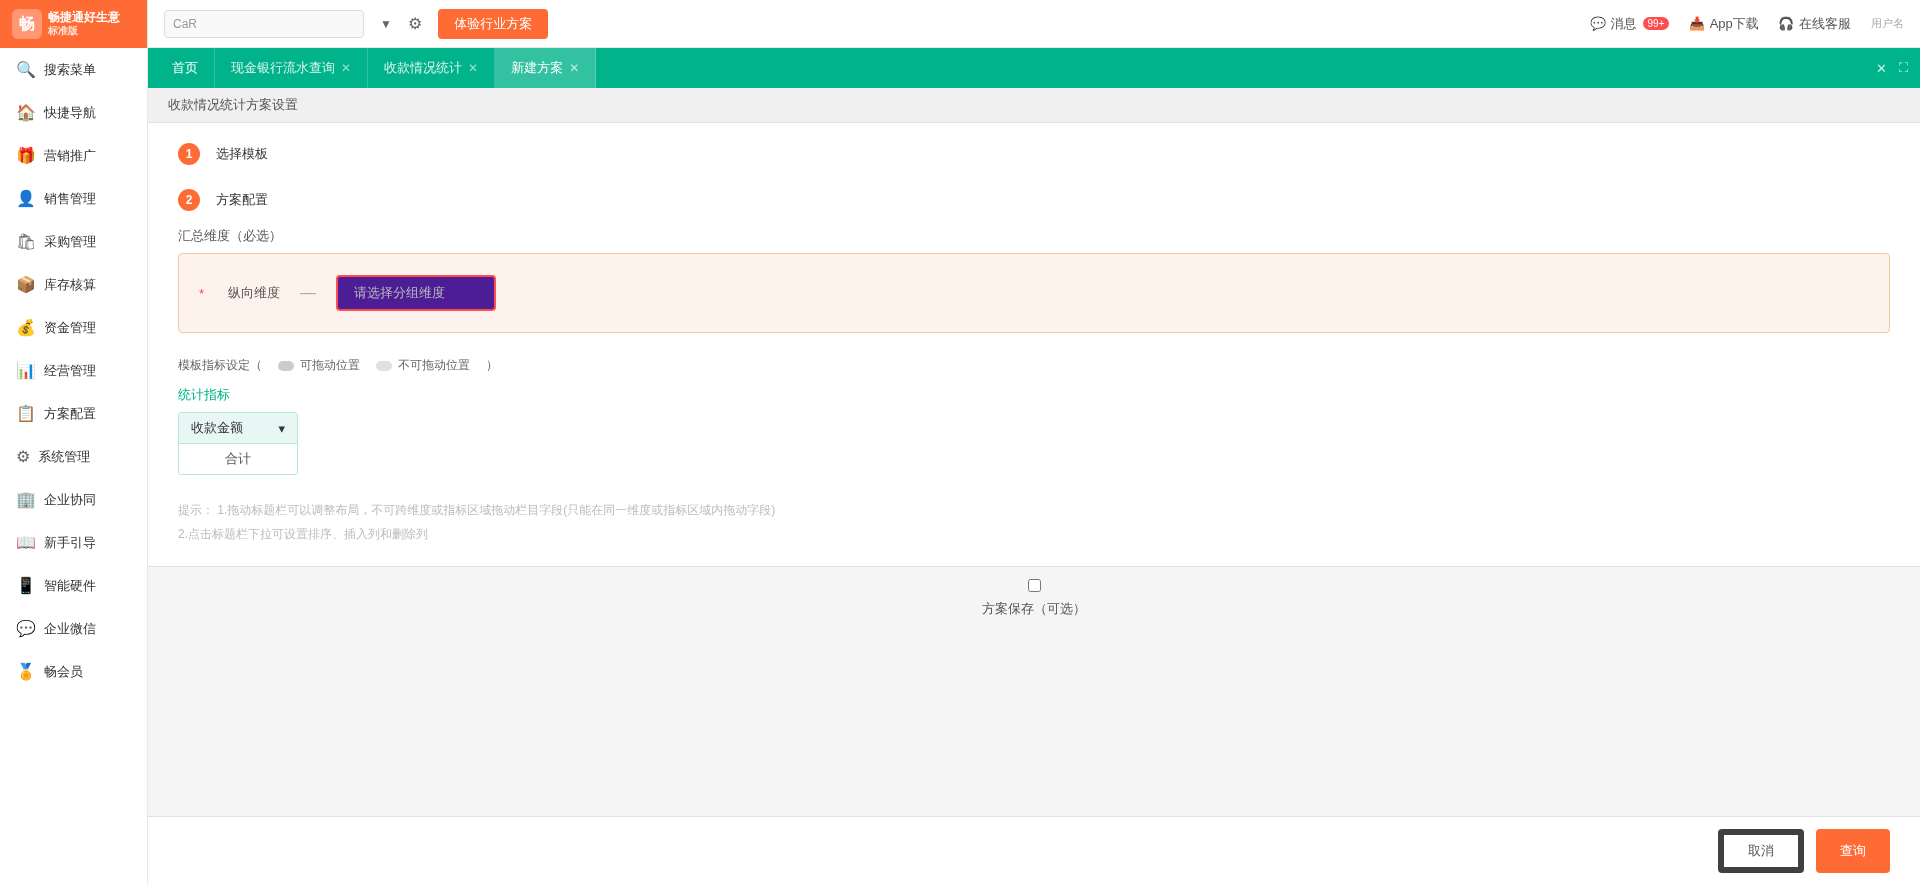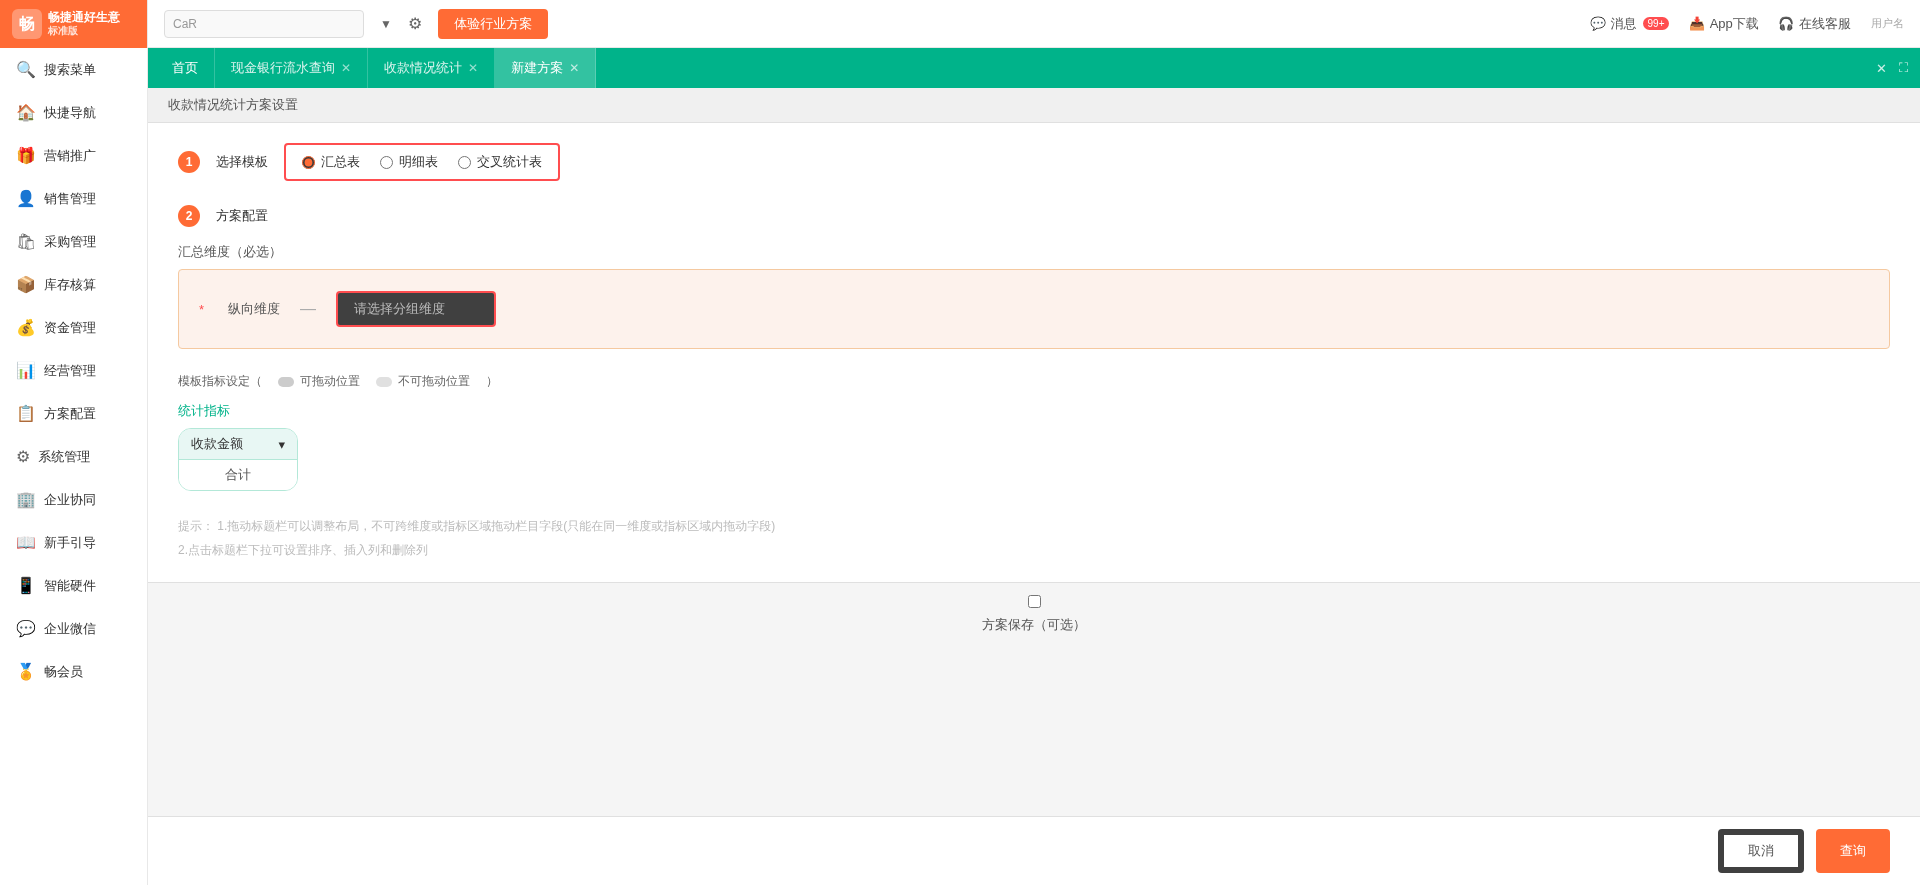--- a/index.html
+++ b/index.html
@@ -254,21 +254,21 @@
       font-size: 16px;
     }
     .dimension-input-box {
       border: 2px solid #ff4d4f;
       border-radius: 4px;
       padding: 6px 16px;
       min-width: 160px;
       height: 36px;
       display: flex;
       align-items: center;
-      background: #404040;
+      background: #4c1d95;
       color: #bbb;
       font-size: 13px;
       cursor: pointer;
     }
 
     
     .metrics-section {
       margin-top: 16px;
     }
     .metrics-toggle-row {
@@ -300,21 +300,21 @@
     }
 
     .metrics-grid-label {
       font-size: 13px;
       color: #00b38a;
       margin-bottom: 8px;
     }
 
     .metrics-table {
       border: 1px solid #b3e8d8;
-      border-radius: 13px;
+      border-radius: 3px;
       display: inline-block;
       min-width: 120px;
       overflow: hidden;
     }
     .metrics-table-header {
       background: #e8f7f4;
       padding: 6px 12px;
       display: flex;
       align-items: center;
       justify-content: space-between;
@@ -505,34 +505,20 @@
   <div class="page-content">
     <div class="section-header">
       <span>收款情况统计方案设置</span>
     </div>
 
     <div class="config-area">
 
       <div class="step-row">
         <span class="step-badge">1</span>
         <span class="step-label">选择模板</span>
-        <div class="template-selector">
-          <label class="radio-option">
-            <input type="radio" name="template" checked="" style="">
-            <span>汇总表</span>
-          </label>
-          <label class="radio-option">
-            <input type="radio" name="template" style="">
-            <span>明细表</span>
-          </label>
-          <label class="radio-option">
-            <input type="radio" name="template" style="">
-            <span>交叉统计表</span>
-          </label>
-        </div>
       </div>
 
       <div>
         <div class="step-row" style="margin-bottom: 16px;">
           <span class="step-badge">2</span>
           <span class="step-label">方案配置</span>
         </div>
 
         <div class="dimension-section">
           <div class="dimension-title">汇总维度（必选）</div>

